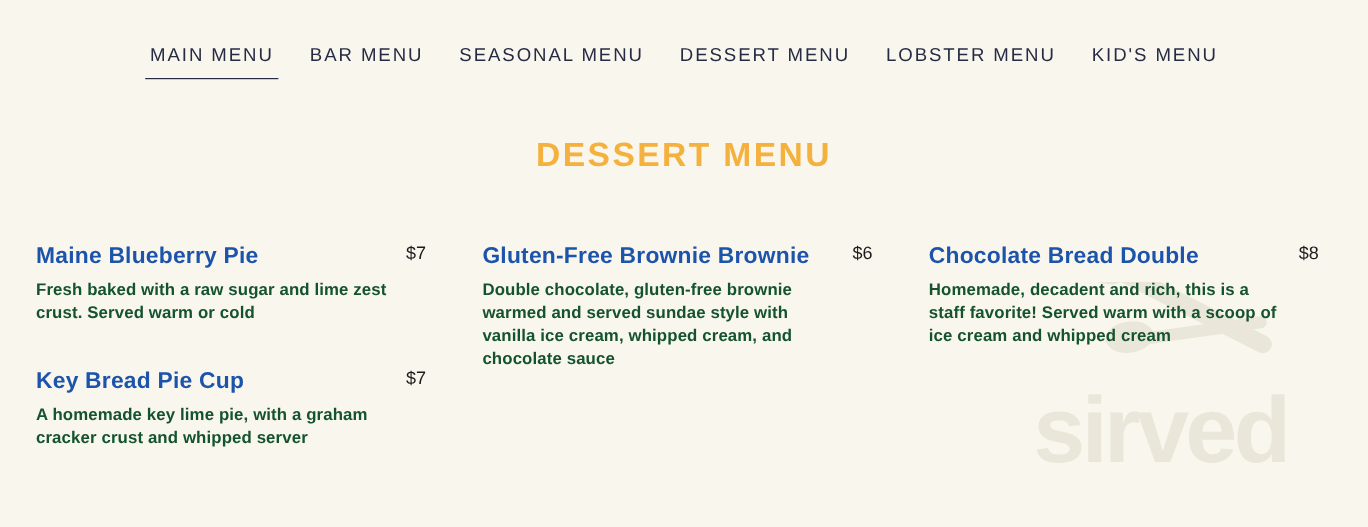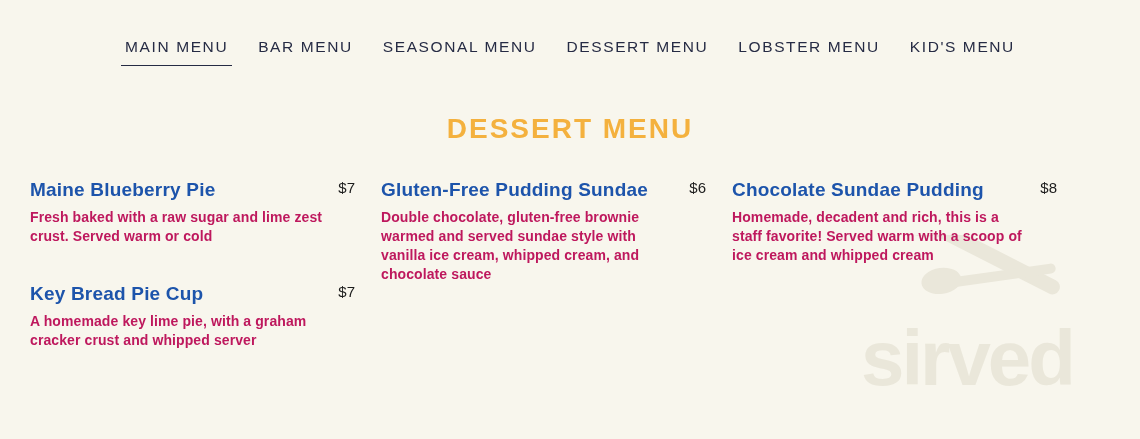--- a/index.html
+++ b/index.html
@@ -40,25 +40,25 @@
     text-align: center;
     font-size: 28px;
     font-weight: 800;
     letter-spacing: 2px;
     color: #f4b13e;
     text-transform: uppercase;
   }
 
   
   .menu-grid {
-    margin-top: 33px;
+    margin-top: 57px;
     padding: 0 25px 0 30px;
     display: grid;
     grid-template-columns: 325px 325px 325px;
-    column-gap: 26px;
+    column-gap: 47px;
   }
   .menu-item { margin-bottom: 36px; }
   .item-header {
     position: relative;
     padding-right: 42px;
   }
   .item-name {
     font-size: 19px;
     line-height: 24px;
     font-weight: 700;
@@ -73,21 +73,21 @@
     font-size: 15px;
     font-weight: 400;
     color: #1c1c1c;
   }
   .item-desc {
     margin-top: 6px;
     max-width: 296px;
     font-size: 14px;
     line-height: 19px;
     font-weight: 700;
-    color: #be185d;
+    color: #14532d;
     letter-spacing: 0.1px;
   }
 
   
   .watermark {
     position: absolute;
     left: 853px;
     top: 235px;
     width: 235px;
     height: 170px;
@@ -145,31 +145,31 @@
           <div class="item-name">Key Bread Pie Cup</div>
           <div class="item-price">$7</div>
         </div>
         <div class="item-desc">A homemade key lime pie, with a graham cracker crust and whipped server</div>
       </div>
     </div>
 
     <div class="menu-col">
       <div class="menu-item">
         <div class="item-header">
-          <div class="item-name">Gluten-Free Pudding Sundae</div>
+          <div class="item-name">Gluten-Free Brownie Brownie</div>
           <div class="item-price">$6</div>
         </div>
         <div class="item-desc">Double chocolate, gluten-free brownie warmed and served sundae style with vanilla ice cream, whipped cream, and chocolate sauce</div>
       </div>
     </div>
 
     <div class="menu-col">
       <div class="menu-item">
         <div class="item-header">
-          <div class="item-name">Chocolate Sundae Pudding</div>
+          <div class="item-name">Chocolate Bread Double</div>
           <div class="item-price">$8</div>
         </div>
         <div class="item-desc">Homemade, decadent and rich, this is a staff favorite! Served warm with a scoop of ice cream and whipped cream</div>
       </div>
       <div class="menu-item">
       </div>
     </div>
 
   </div>
 </div>

